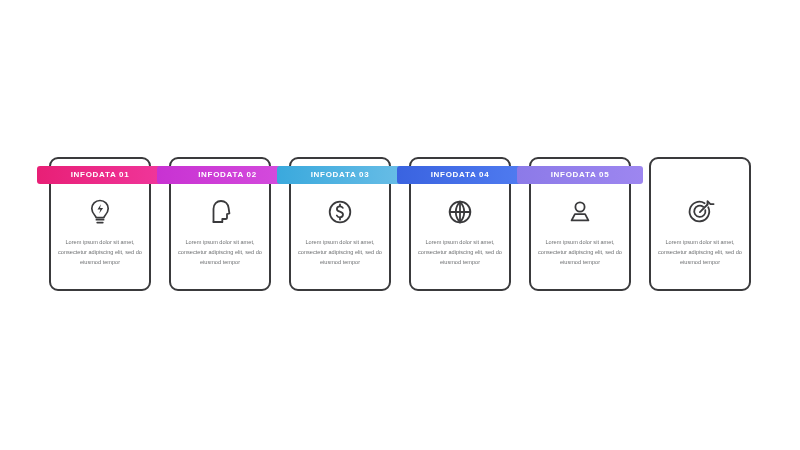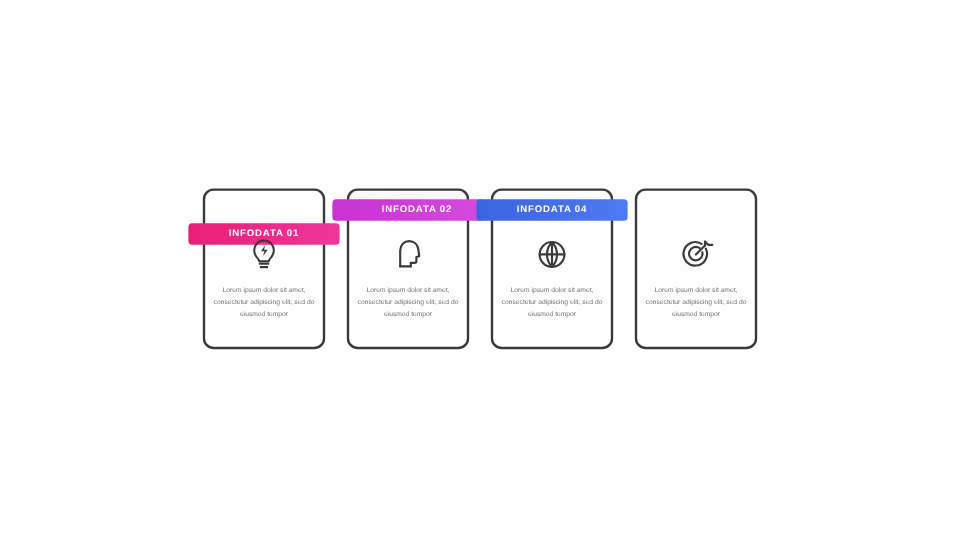--- a/index.html
+++ b/index.html
@@ -98,21 +98,21 @@
   }
 </style>
 </head>
 <body style="background: rgb(255, 255, 255);">
 
 <div id="infographic">
   <div class="cards-row">
 
     <div class="card-wrap">
       <div class="card-box" style="border-color: rgb(58, 58, 60);"></div>
-      <div class="banner" style="background: linear-gradient(90deg, rgb(232, 31, 118) 0%, rgb(240, 54, 155) 100%); margin-top: 20px;">
+      <div class="banner" style="background: linear-gradient(90deg, rgb(232, 31, 118) 0%, rgb(240, 54, 155) 100%);">
         <span class="banner-label" style="color: rgb(255, 255, 255);">INFODATA 01</span>
       </div>
       <div class="card-inner">
         <div class="icon-slot">
           <svg width="32" height="32" viewBox="0 0 32 32" fill="none" stroke="#3a3a3c" stroke-width="1.7" stroke-linecap="round" stroke-linejoin="round">
             <path d="M16 4.5c-4.7 0-8.2 3.6-8.2 8.1 0 3.1 1.6 5.3 3.1 6.9.7.8 1.1 1.5 1.2 2.2h7.8c.1-.7.5-1.4 1.2-2.2 1.5-1.6 3.1-3.8 3.1-6.9 0-4.5-3.5-8.1-8.2-8.1z"></path>
             <path d="M12.4 23.7h7.2"></path>
             <path d="M13.2 26.6h5.6"></path>
             <path d="M16.9 8.3l-3.4 5.1h2.9l-1.2 4.1 3.9-5.4h-3z" fill="#3a3a3c" stroke="none"></path>
           </svg>
@@ -130,40 +130,71 @@
         <div class="icon-slot">
           <svg width="32" height="32" viewBox="0 0 32 32" fill="none" stroke="#3a3a3c" stroke-width="1.8" stroke-linecap="round" stroke-linejoin="round">
             <path d="M9.5 26V12.8C9.5 8.3 12.8 5 17 5c4.2 0 7.1 3 7.6 6.9l.8 5.6-2.4.7v3.2c0 .9-.7 1.6-1.6 1.6h-3.1V26"></path>
             <path d="M9.5 26h8.8"></path>
           </svg>
         </div>
         <div class="card-desc" style="color: rgb(111, 113, 115);">Lorem ipsum dolor sit amet, consectetur adipiscing elit, sed do eiusmod tempor</div>
       </div>
     </div>
 
+    <div class="card-wrap">
+      <div class="card-box" style="border-color: rgb(58, 58, 60);"></div>
+      <div class="banner" style="background: linear-gradient(90deg, rgb(58, 169, 221) 0%, rgb(104, 189, 230) 100%);">
+        <span class="banner-label" style="color: rgb(255, 255, 255);">INFODATA 03</span>
+      </div>
+      <div class="card-inner">
+        <div class="icon-slot">
+          <svg width="32" height="32" viewBox="0 0 32 32" fill="none" stroke="#3a3a3c" stroke-width="1.8" stroke-linecap="round" stroke-linejoin="round">
+            <circle cx="16" cy="16" r="10.3"></circle>
+            <path d="M18.8 11.9c-.6-1-1.7-1.6-2.9-1.6-1.7 0-3 1.1-3 2.6 0 1.5 1.1 2.2 3 2.8 1.9.6 3.1 1.3 3.1 2.9 0 1.6-1.4 2.7-3.1 2.7-1.4 0-2.6-.7-3.1-1.8"></path>
+            <path d="M16 8.3v1.9M16 21.6v2"></path>
+          </svg>
+        </div>
+        <div class="card-desc" style="color: rgb(111, 113, 115);">Lorem ipsum dolor sit amet, consectetur adipiscing elit, sed do eiusmod tempor</div>
+      </div>
+    </div>
 
     <div class="card-wrap">
       <div class="card-box" style="border-color: rgb(58, 58, 60);"></div>
       <div class="banner" style="background: linear-gradient(90deg, rgb(58, 99, 224) 0%, rgb(79, 123, 240) 100%);">
         <span class="banner-label" style="color: rgb(255, 255, 255);">INFODATA 04</span>
       </div>
       <div class="card-inner">
         <div class="icon-slot">
           <svg width="32" height="32" viewBox="0 0 32 32" fill="none" stroke="#3a3a3c" stroke-width="1.8" stroke-linecap="round" stroke-linejoin="round">
             <circle cx="16" cy="16" r="10.3"></circle>
             <path d="M5.7 16h20.6"></path>
             <path d="M16 5.7v20.6"></path>
             <path d="M16 5.7c2.8 3 4.2 6.6 4.2 10.3S18.8 23.3 16 26.3"></path>
             <path d="M16 5.7c-2.8 3-4.2 6.6-4.2 10.3s1.4 7.3 4.2 10.3"></path>
           </svg>
         </div>
         <div class="card-desc" style="color: rgb(111, 113, 115);">Lorem ipsum dolor sit amet, consectetur adipiscing elit, sed do eiusmod tempor</div>
       </div>
     </div>
 
+    <div class="card-wrap">
+      <div class="card-box" style="border-color: rgb(58, 58, 60);"></div>
+      <div class="banner" style="background: linear-gradient(90deg, rgb(140, 122, 232) 0%, rgb(157, 134, 240) 100%);">
+        <span class="banner-label" style="color: rgb(255, 255, 255);">INFODATA 05</span>
+      </div>
+      <div class="card-inner">
+        <div class="icon-slot">
+          <svg width="32" height="32" viewBox="0 0 32 32" fill="none" stroke="#3a3a3c" stroke-width="1.8" stroke-linecap="round" stroke-linejoin="round">
+            <circle cx="16" cy="11" r="4.6"></circle>
+            <path d="M7.6 24.4l3.3-6.2h10.2l3.3 6.2z"></path>
+          </svg>
+        </div>
+        <div class="card-desc" style="color: rgb(111, 113, 115);">Lorem ipsum dolor sit amet, consectetur adipiscing elit, sed do eiusmod tempor</div>
+      </div>
+    </div>
 
     <div class="card-wrap">
       <div class="card-box" style="border-color: rgb(58, 58, 60);"></div>
       <div class="card-inner">
         <div class="icon-slot">
           <svg width="32" height="32" viewBox="0 0 32 32" fill="none" stroke="#3a3a3c" stroke-width="1.8" stroke-linecap="round" stroke-linejoin="round">
             <path d="M24.2 11.2a9.8 9.8 0 1 1-3.6-4"></path>
             <path d="M21.3 14.2a5.6 5.6 0 1 1-2.2-3.4"></path>
             <path d="M15.9 16.1l7.6-7.6"></path>
             <path d="M23.5 8.5V5.2l2.9 2.9h3.2"></path>

